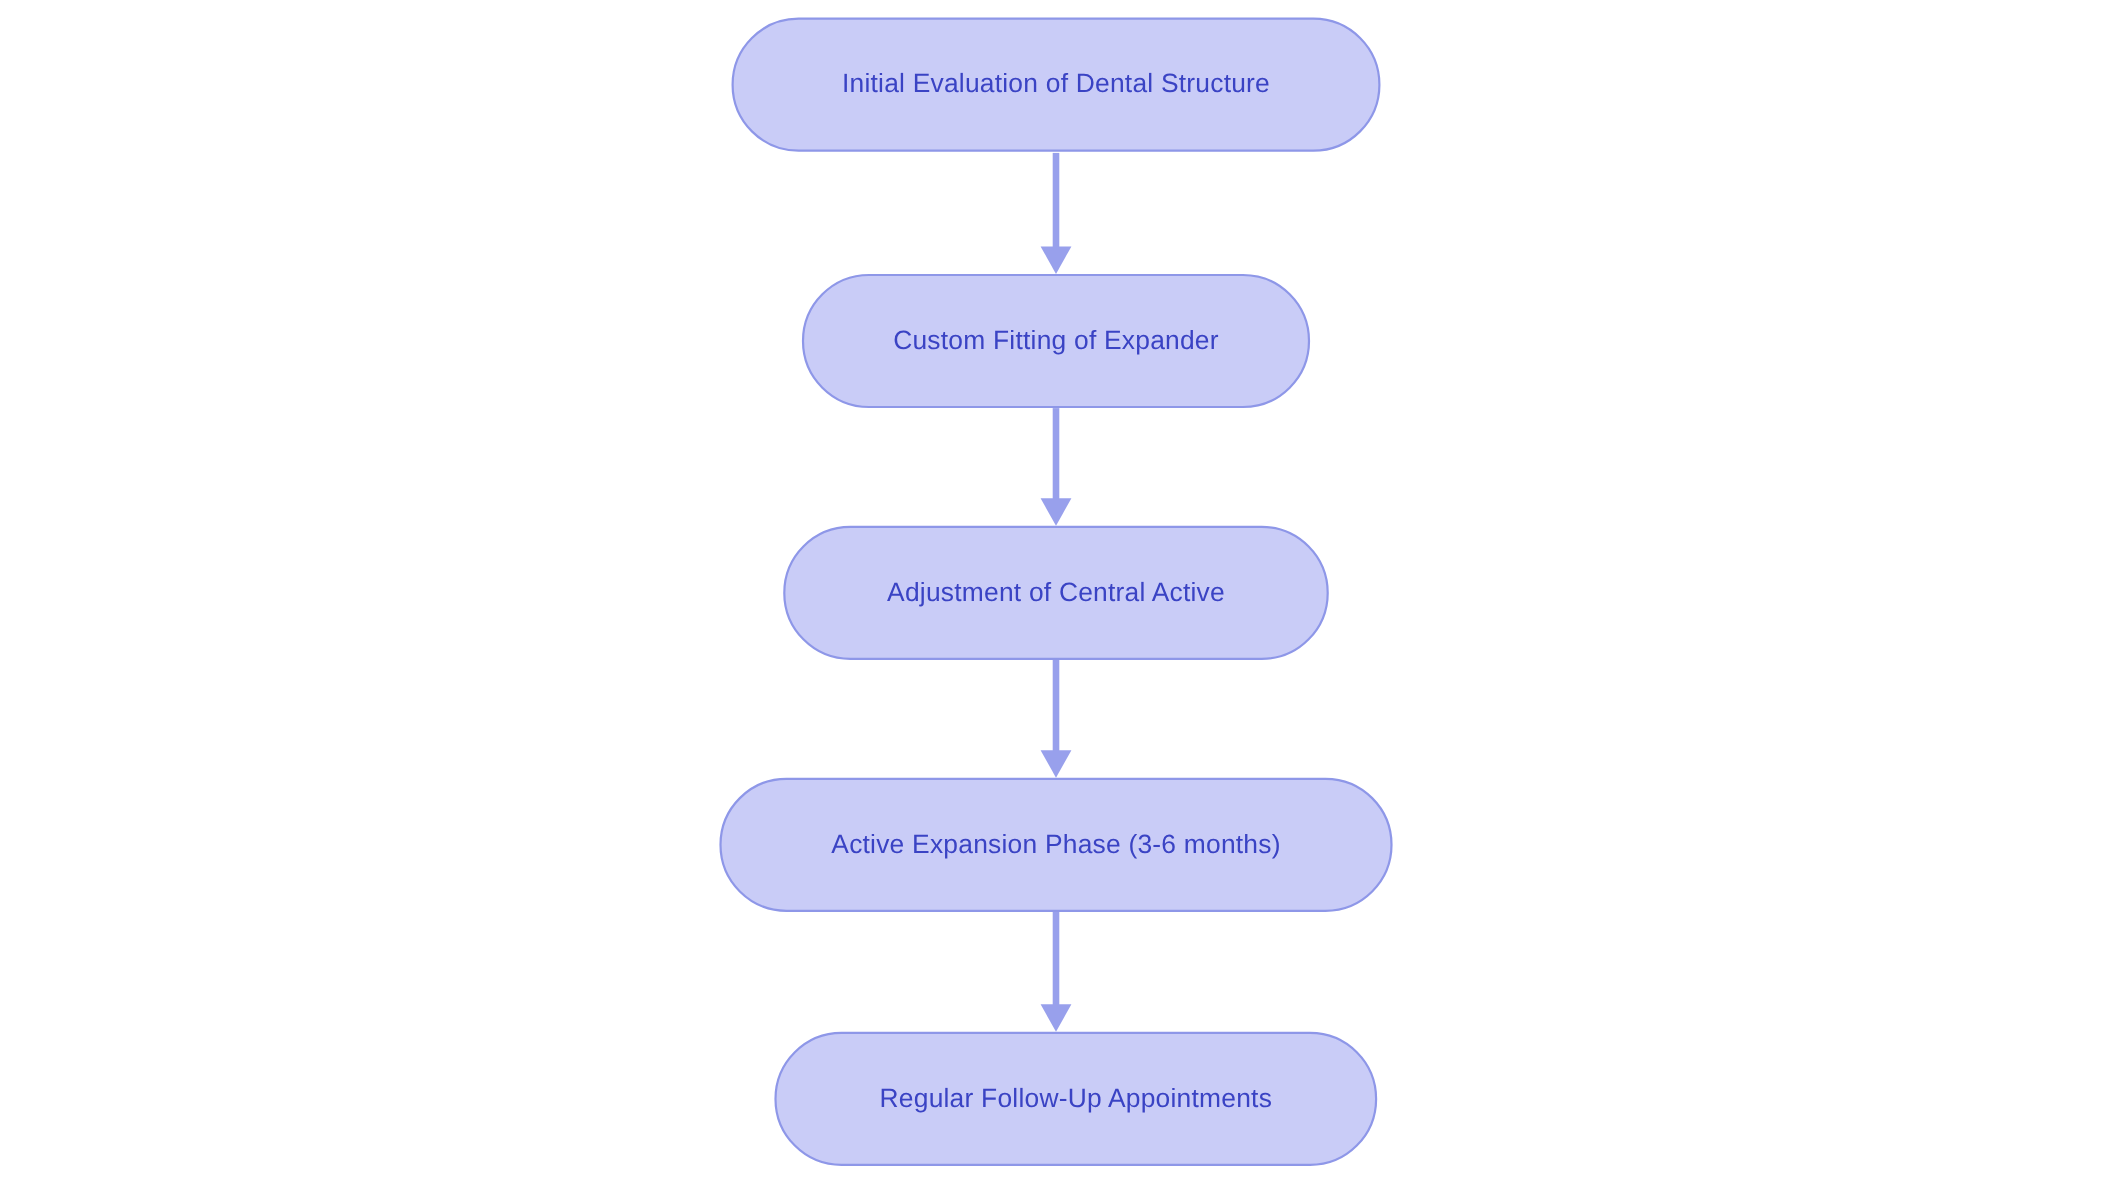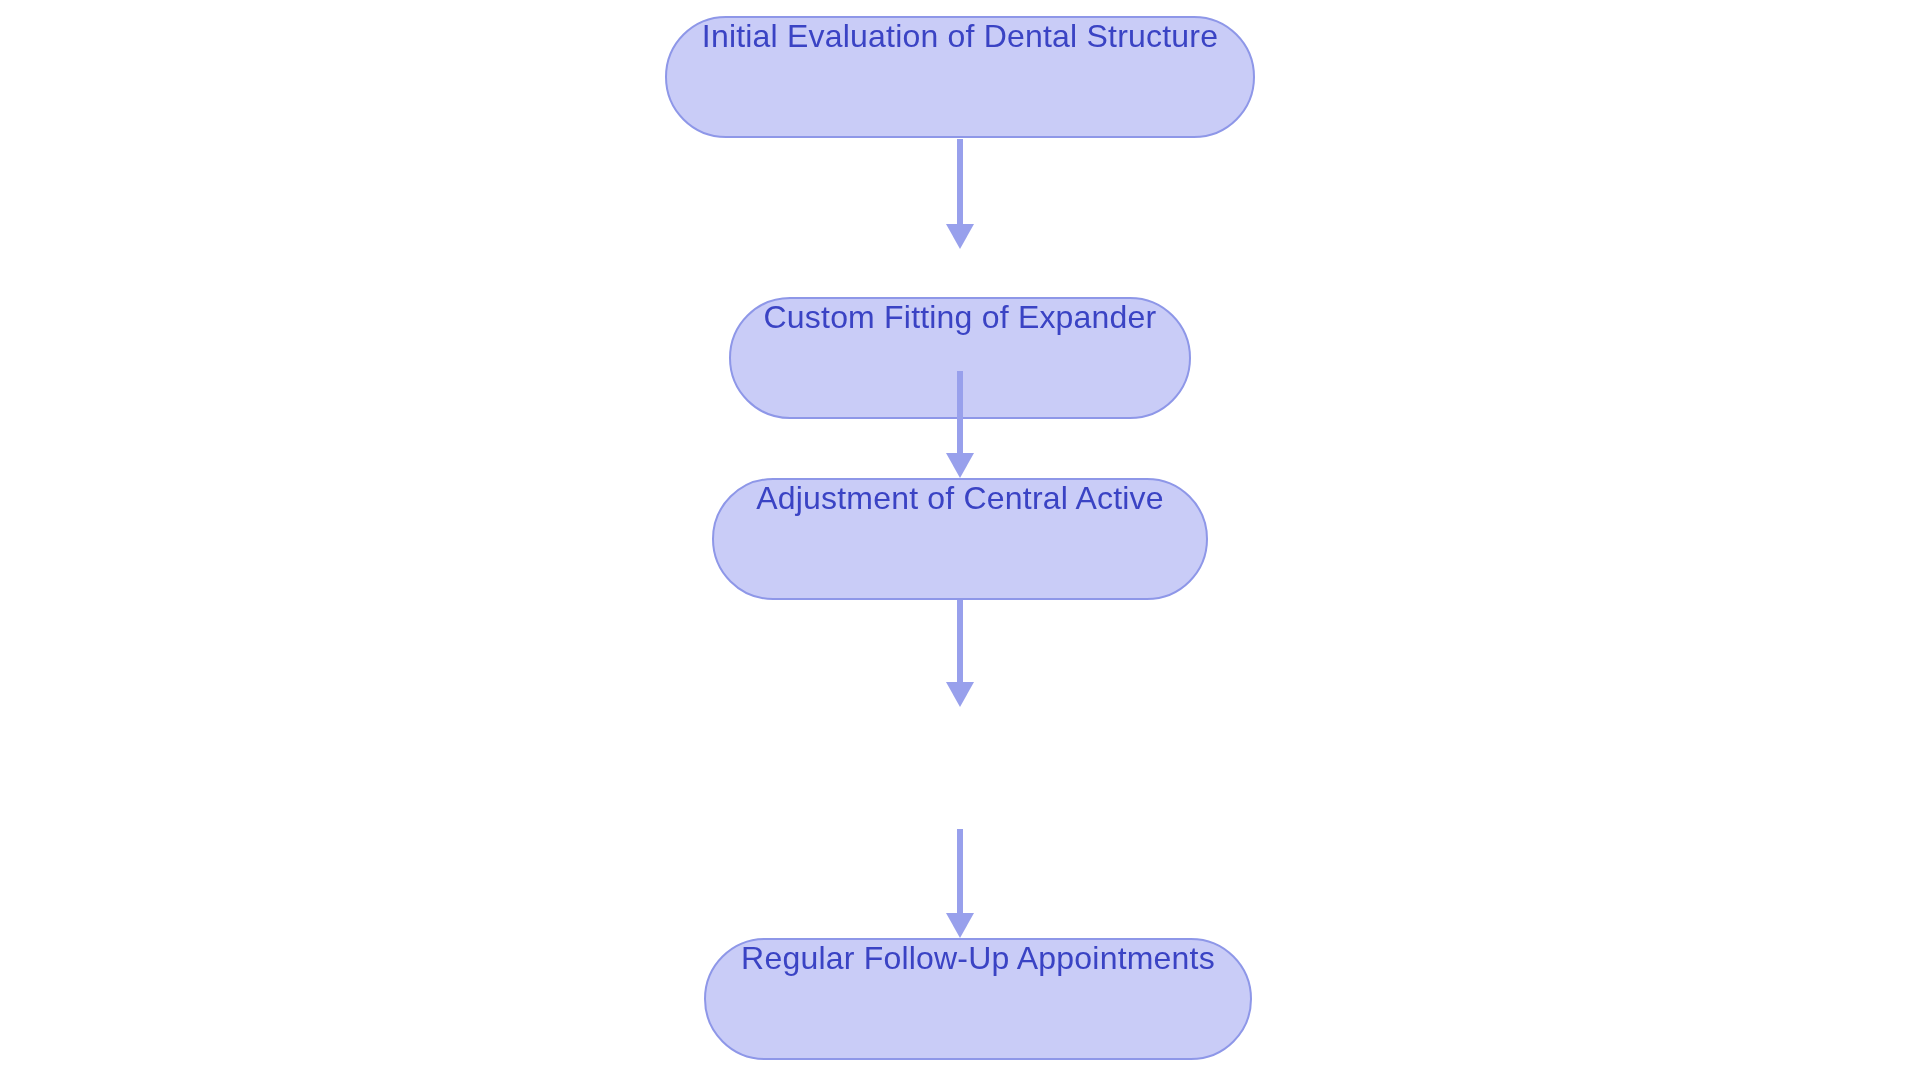--- a/index.html
+++ b/index.html
@@ -24,28 +24,29 @@
     background: var(--bg);
   }
   .flow-node {
     position: absolute;
     height: 122px;
     border-radius: 61px;
     background: var(--node-fill);
     border: 2px solid var(--node-border);
     color: var(--node-text);
     display: flex;
+    align-items: center;
     justify-content: center;
-    font-size: 32px;
+    font-size: 24px;
     letter-spacing: 0.2px;
     text-align: center;
     white-space: nowrap;
   }
   .flow-node.n1 { left: 665px; top: 16px;  width: 590px; }
-  .flow-node.n2 { left: 729px; top: 249px; width: 462px; margin-top: 48px; }
+  .flow-node.n2 { left: 729px; top: 249px; width: 462px; }
   .flow-node.n3 { left: 712px; top: 478px; width: 496px; }
   .flow-node.n4 { left: 654px; top: 707px; width: 612px; }
   .flow-node.n5 { left: 704px; top: 938px; width: 548px; }
 
   .arrow {
     position: absolute;
     left: 945px;
     width: 30px;
     display: flex;
     flex-direction: column;
@@ -94,20 +95,23 @@
 
   <div class="flow-node n3">
     <span>Adjustment of Central Active</span>
   </div>
 
   <div class="arrow a3">
     <div class="arrow-line"></div>
     <div class="arrow-head"></div>
   </div>
 
+  <div class="flow-node n4">
+    <span>Active Expansion Phase (3-6 months)</span>
+  </div>
 
   <div class="arrow a4">
     <div class="arrow-line"></div>
     <div class="arrow-head"></div>
   </div>
 
   <div class="flow-node n5">
     <span>Regular Follow-Up Appointments</span>
   </div>
 

